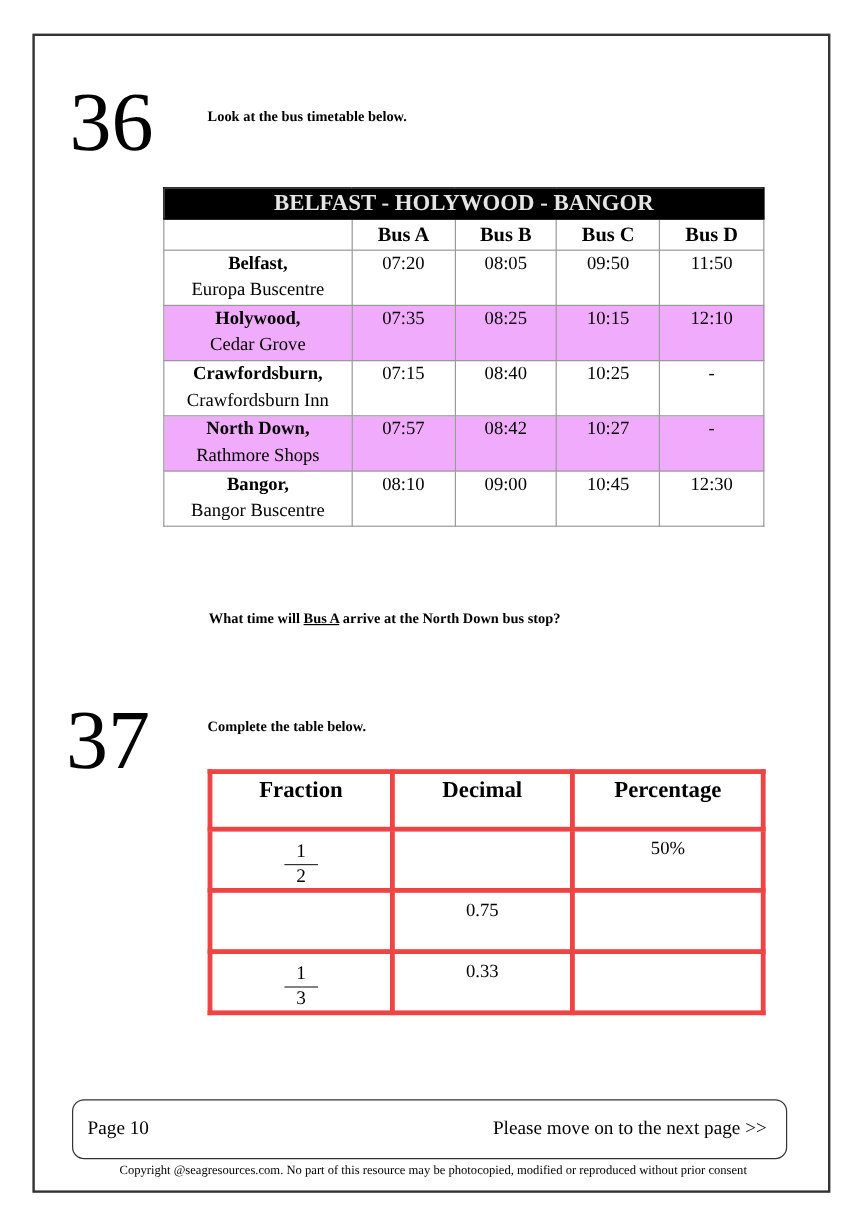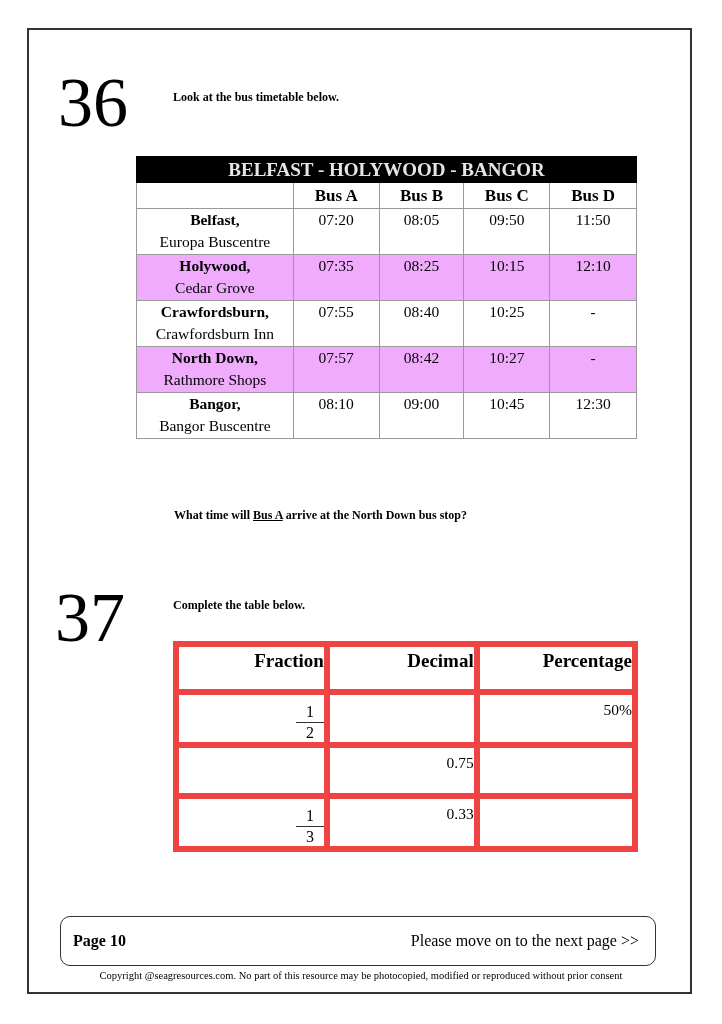--- a/index.html
+++ b/index.html
@@ -15,28 +15,28 @@
   .timetable .title-row th { background: #000; color: #e5e5e5; font-size: 19px; font-weight: bold;
                               height: 25px; line-height: 25px; border: 1px solid #000; }
   .timetable .head-row th { font-size: 17px; font-weight: bold; height: 25px; line-height: 25px; }
   .timetable .data-row td { height: 45px; line-height: 22px; }
   .timetable .data-row.shaded td { background: #f0abfc; }
   .stop-name { font-weight: bold; display: block; }
   .stop-place { display: block; }
   .u { text-decoration: underline; }
   .fractable { position: absolute; left: 173px; top: 641px; width: 465px;
                border-collapse: collapse; font-size: 15.5px; }
-  .fractable td, .fractable th { border: 6px solid #ef4444; text-align: right; vertical-align: top; padding: 0; }
+  .fractable td, .fractable th { border: 4px solid #ef4444; text-align: center; vertical-align: top; padding: 0; }
   .fractable th { height: 48px; font-size: 19px; font-weight: bold; padding-top: 3px; box-sizing: border-box; }
   .fractable td { height: 51px; padding-top: 6px; box-sizing: border-box; }
   .frac { display: inline-flex; flex-direction: column; align-items: center; font-size: 16px; line-height: 18px; margin-top: 2px; }
   .frac .bar { width: 28px; border-top: 1.5px solid #333; margin: 1px 0; }
   .footer-box { position: absolute; left: 60px; top: 916px; width: 596px; height: 50px;
                 border: 1.5px solid #333; border-radius: 10px; box-sizing: border-box; font-size: 16px; }
-  .footer-page { position: absolute; left: 12px; top: 15px; font-weight: bold; }
+  .footer-page { position: absolute; left: 12px; top: 15px; }
   .footer-next { position: absolute; right: 16px; top: 15px; }
   .copyright { position: absolute; left: 0; width: 722px; top: 970px; text-align: center; font-size: 10.5px; }
 </style>
 </head>
 <body>
 
 <div class="page-frame"></div>
 
 <div class="qnum" style="left:58px; top:68px;">36</div>
 <div class="qtext" style="left:173px; top:90px;">Look at the bus timetable below.</div>
@@ -78,21 +78,21 @@
     <td>07:35</td>
     <td>08:25</td>
     <td>10:15</td>
     <td>12:10</td>
   </tr>
   <tr class="data-row">
     <td>
           <span class="stop-name">Crawfordsburn,</span>
           <span class="stop-place">Crawfordsburn Inn</span>
         </td>
-    <td>07:55</td>
+    <td>07:15</td>
     <td>08:40</td>
     <td>10:25</td>
     <td>-</td>
   </tr>
   <tr class="data-row shaded">
     <td>
           <span class="stop-name">North Down,</span>
           <span class="stop-place">Rathmore Shops</span>
         </td>
     <td>07:57</td>

